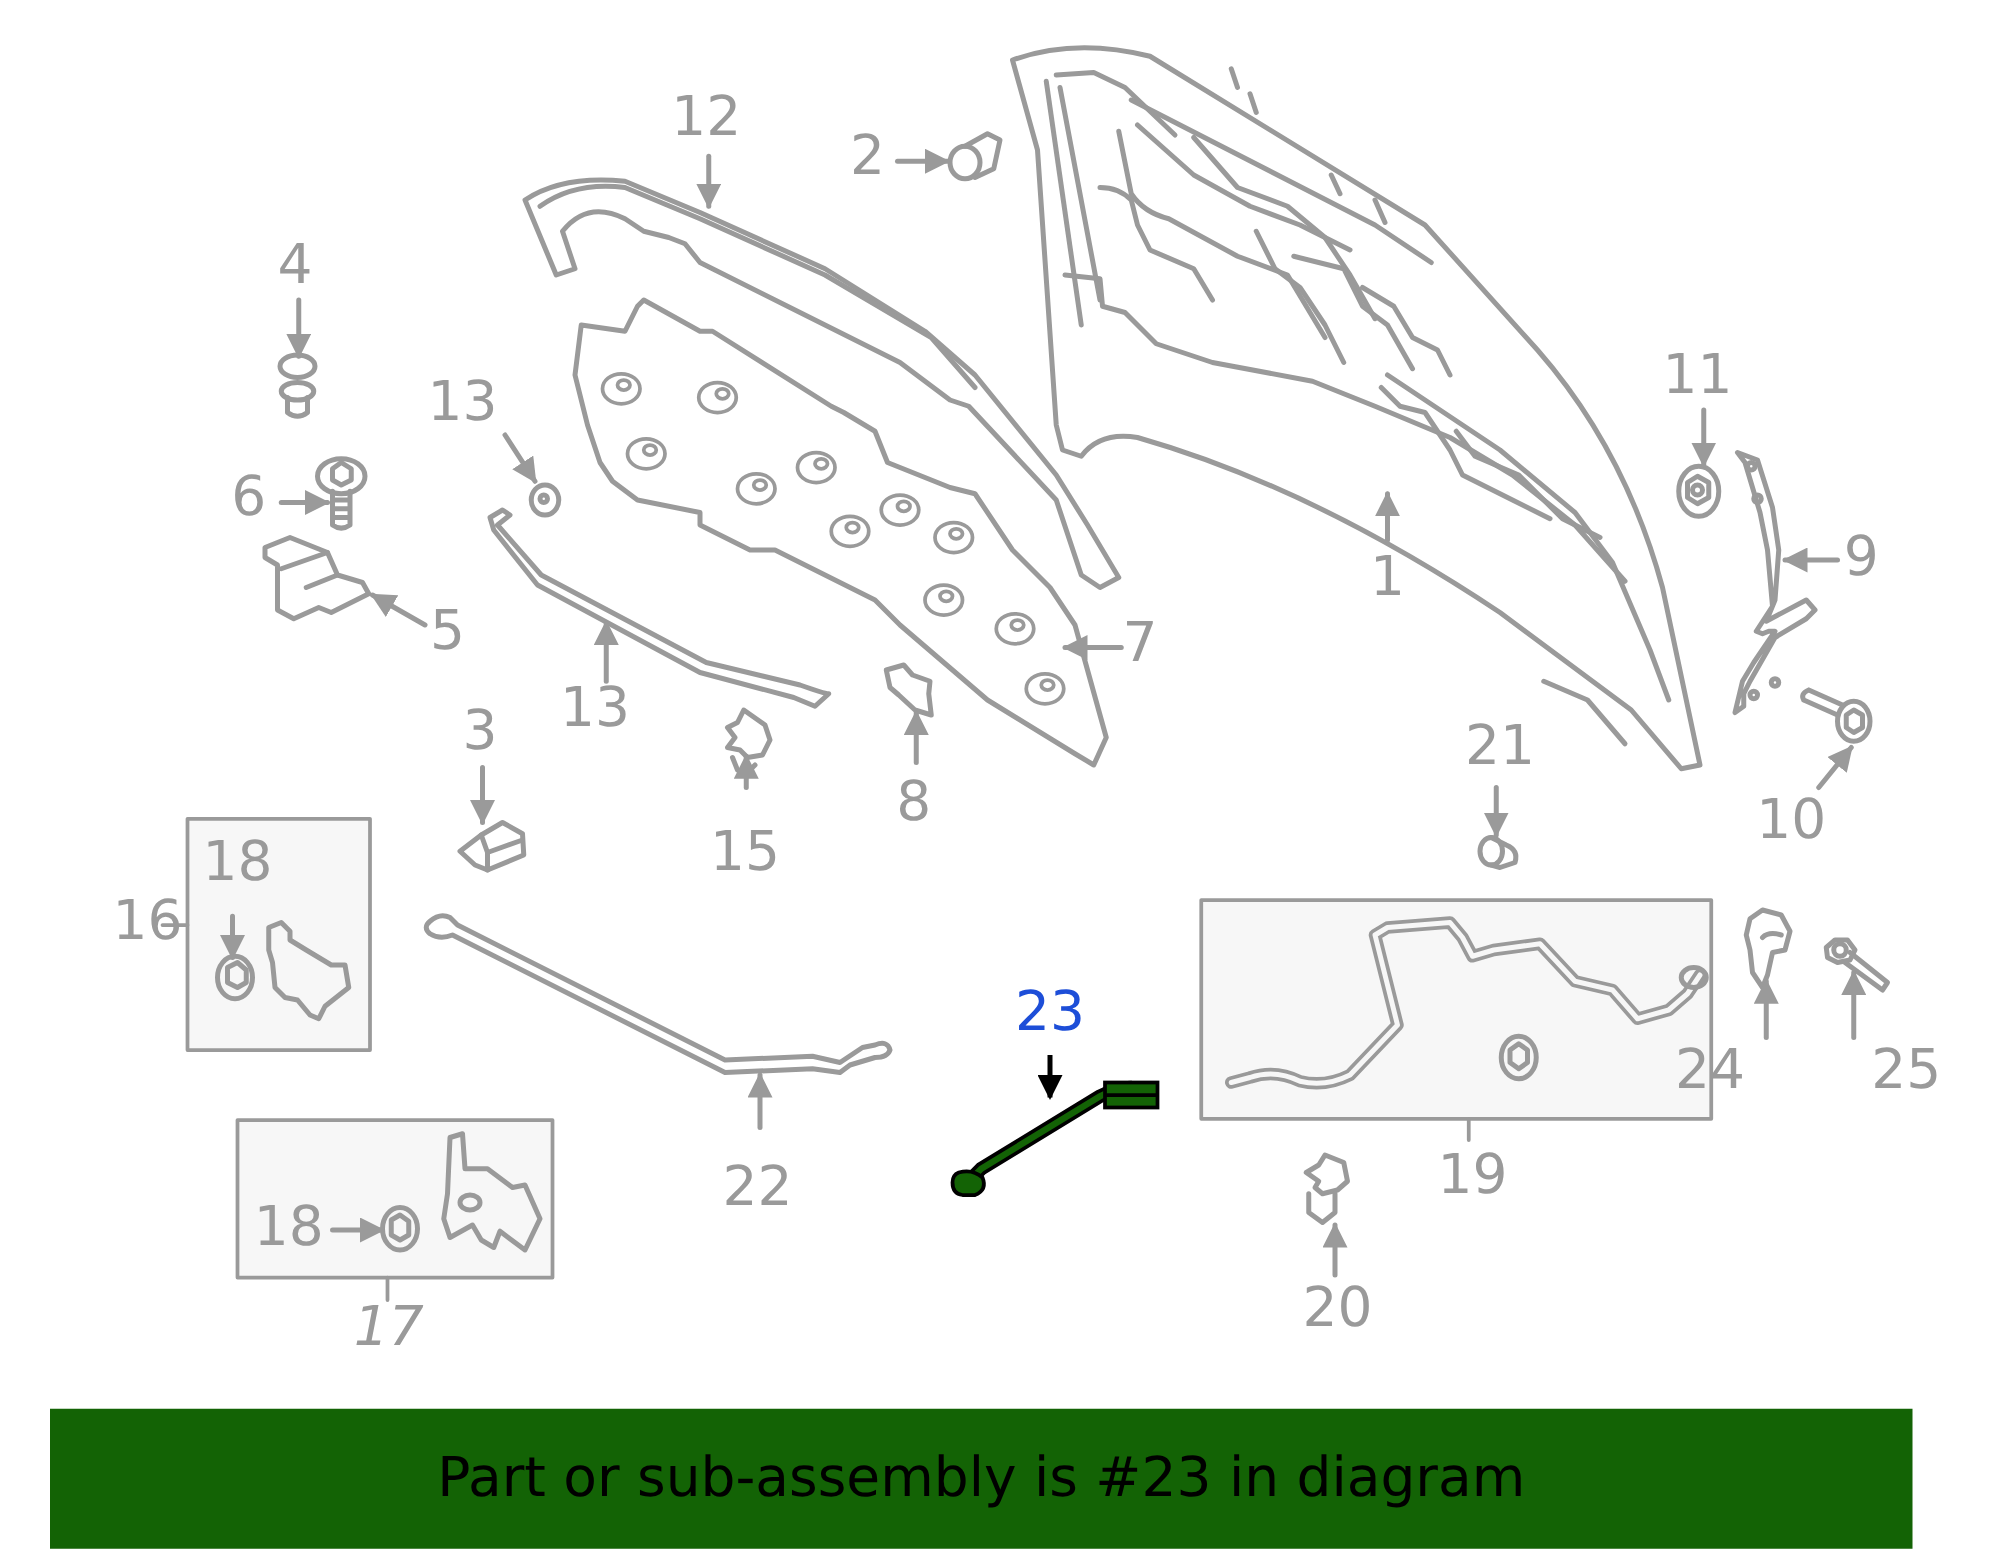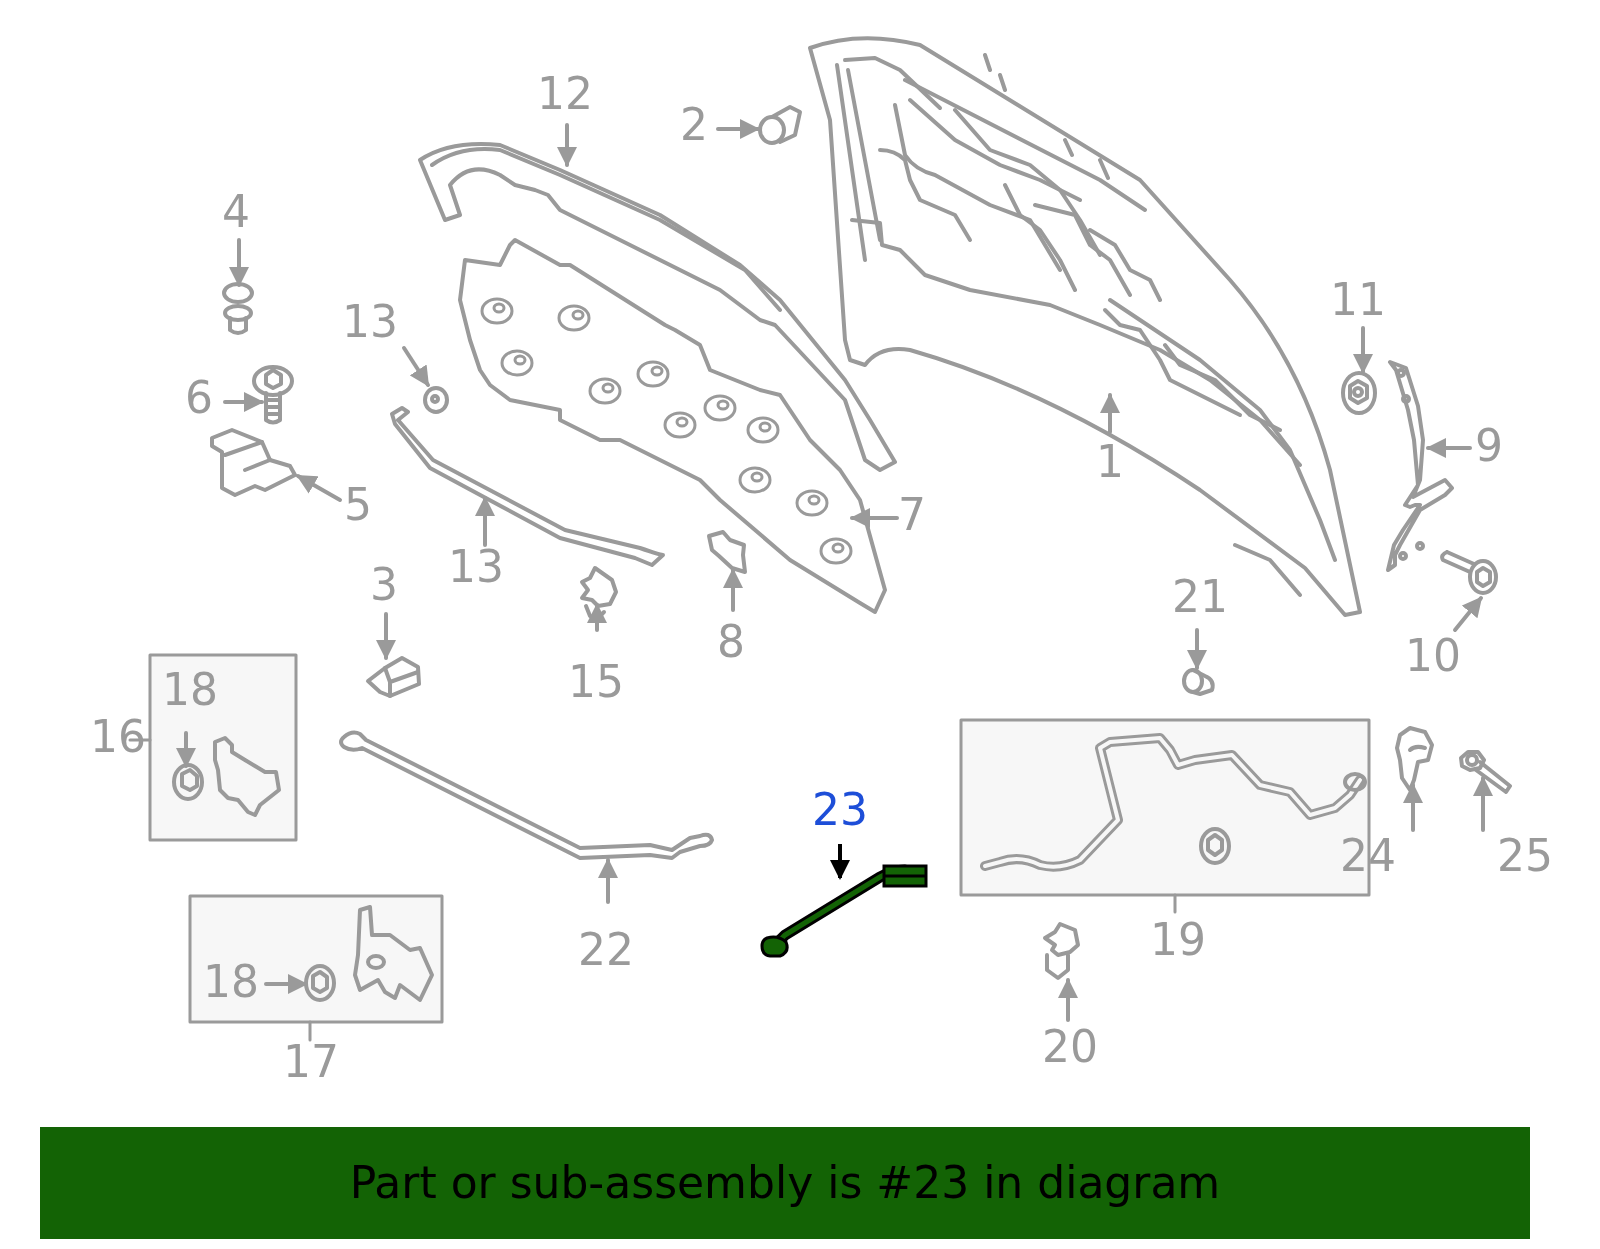--- a/index.html
+++ b/index.html
@@ -246,21 +246,21 @@
 <div class="lbl" style="left:898px;top:493px;">7</div>
 <div class="lbl" style="left:717px;top:620px;">8</div>
 <div class="lbl" style="left:1475px;top:424px;">9</div>
 <div class="lbl" style="left:1405px;top:634px;">10</div>
 <div class="lbl" style="left:1330px;top:278px;">11</div>
 <div class="lbl" style="left:537px;top:72px;">12</div>
 <div class="lbl" style="left:448px;top:545px;">13</div>
 <div class="lbl" style="left:342px;top:300px;">13</div>
 <div class="lbl" style="left:568px;top:660px;">15</div>
 <div class="lbl" style="left:90px;top:715px;">16</div>
-<div class="lbl" style="left:283px;top:1040px;">17</div>
+<div class="lbl" style="left:283px;top:1040px;font-style:italic;">17</div>
 <div class="lbl" style="left:162px;top:668px;">18</div>
 <div class="lbl" style="left:203px;top:960px;">18</div>
 <div class="lbl" style="left:1150px;top:918px;">19</div>
 <div class="lbl" style="left:1042px;top:1025px;">20</div>
 <div class="lbl" style="left:1172px;top:575px;">21</div>
 <div class="lbl" style="left:578px;top:928px;">22</div>
 <div class="lbl hl" style="left:812px;top:788px;">23</div>
 <div class="lbl" style="left:1340px;top:834px;">24</div>
 <div class="lbl" style="left:1458px;top:834px;margin-left:39px;">25</div>
 

